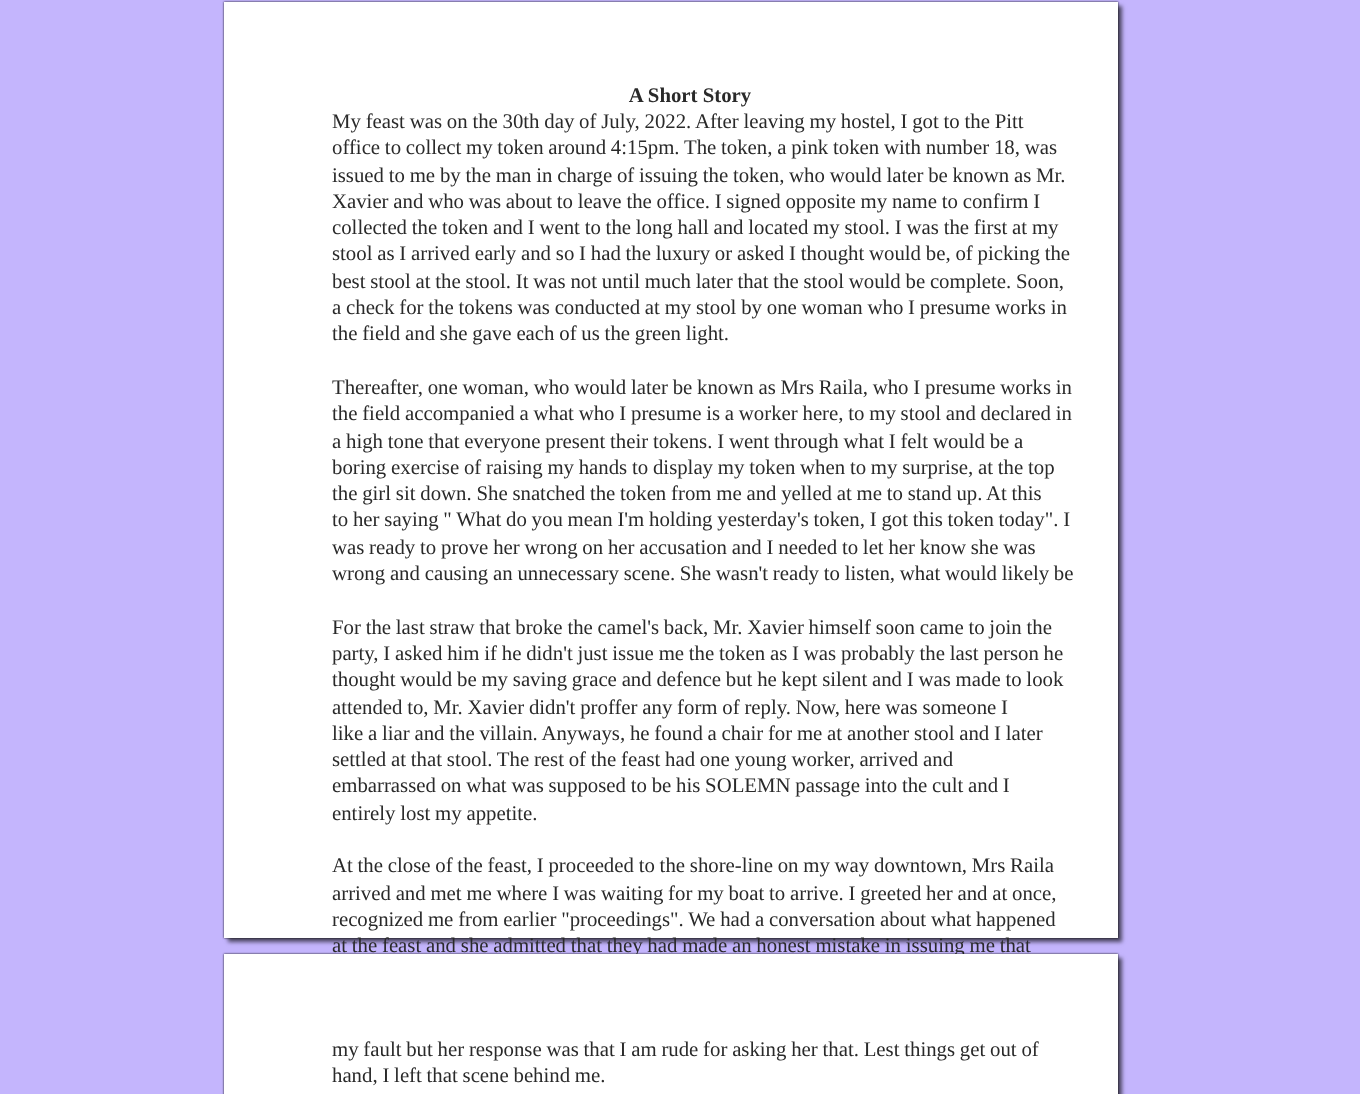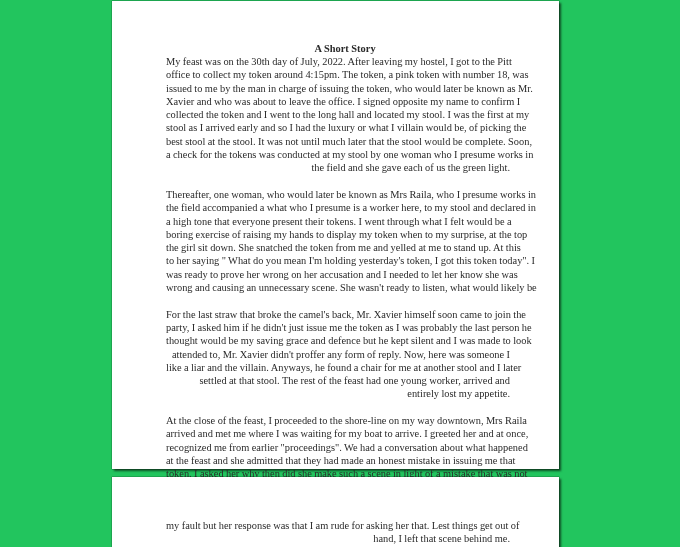--- a/index.html
+++ b/index.html
@@ -7,21 +7,21 @@
       padding: 0;
       width: 680px;
       height: 547px;
       overflow: hidden;
       background: #333333;
     }
     .viewer {
       position: relative;
       width: 680px;
       height: 547px;
-      background: #22c55e;
+      background: #c4b5fd;
     }
     .page {
       position: absolute;
       left: 112px;
       width: 447px;
       background: #ffffff;
       box-shadow: 0 0 1px #111, 2px 2px 2px rgba(0,0,0,0.6);
       font-family: "Liberation Serif", "DejaVu Serif", serif;
       color: #2a2a2a;
       font-size: 10.4px;
@@ -47,40 +47,39 @@
       font-weight: bold;
       margin: 0;
       font-size: 10.4px;
       line-height: 12px;
       padding-left: 14px;
     }
     p {
       margin: 0 0 13.3px 0;
       white-space: normal;
       word-spacing: -0.2px;
-      text-align: right;
     }
     .line { display: block; white-space: nowrap; }
   </style>
 </head>
 <body>
 
 <div class="viewer">
 
   <div class="page page-1">
     <div class="content">
       <h1 class="title">A Short Story</h1>
 
       <p>
         <span class="line">My feast was on the 30th day of July, 2022. After leaving my hostel, I got to the Pitt</span>
         <span class="line">office to collect my token around 4:15pm. The token, a pink token with number 18, was</span>
         <span class="line">issued to me by the man in charge of issuing the token, who would later be known as Mr.</span>
         <span class="line">Xavier and who was about to leave the office. I signed opposite my name to confirm I</span>
         <span class="line">collected the token and I went to the long hall and located my stool. I was the first at my</span>
-        <span class="line">stool as I arrived early and so I had the luxury or what I villain would be, of picking the</span>
+        <span class="line">stool as I arrived early and so I had the luxury or asked I thought would be, of picking the</span>
         <span class="line">best stool at the stool. It was not until much later that the stool would be complete. Soon,</span>
         <span class="line">a check for the tokens was conducted at my stool by one woman who I presume works in</span>
         <span class="line">the field and she gave each of us the green light.</span>
       </p>
 
       <p>
         <span class="line">Thereafter, one woman, who would later be known as Mrs Raila, who I presume works in</span>
         <span class="line">the field accompanied a what who I presume is a worker here, to my stool and declared in</span>
         <span class="line">a high tone that everyone present their tokens. I went through what I felt would be a</span>
         <span class="line">boring exercise of raising my hands to display my token when to my surprise, at the top</span>
@@ -90,20 +89,21 @@
         <span class="line">wrong and causing an unnecessary scene. She wasn't ready to listen, what would likely be</span>
       </p>
 
       <p>
         <span class="line">For the last straw that broke the camel's back, Mr. Xavier himself soon came to join the</span>
         <span class="line">party, I asked him if he didn't just issue me the token as I was probably the last person he</span>
         <span class="line">thought would be my saving grace and defence but he kept silent and I was made to look</span>
         <span class="line">attended to, Mr. Xavier didn't proffer any form of reply. Now, here was someone I</span>
         <span class="line">like a liar and the villain. Anyways, he found a chair for me at another stool and I later</span>
         <span class="line">settled at that stool. The rest of the feast had one young worker, arrived and</span>
+        <span class="line">embarrassed on what was supposed to be his SOLEMN passage into the cult and I</span>
         <span class="line">entirely lost my appetite.</span>
       </p>
 
       <p>
         <span class="line">At the close of the feast, I proceeded to the shore-line on my way downtown, Mrs Raila</span>
         <span class="line">arrived and met me where I was waiting for my boat to arrive. I greeted her and at once,</span>
         <span class="line">recognized me from earlier "proceedings". We had a conversation about what happened</span>
         <span class="line">at the feast and she admitted that they had made an honest mistake in issuing me that</span>
         <span class="line">token. I asked her why then did she make such a scene in light of a mistake that was not</span>
       </p>

